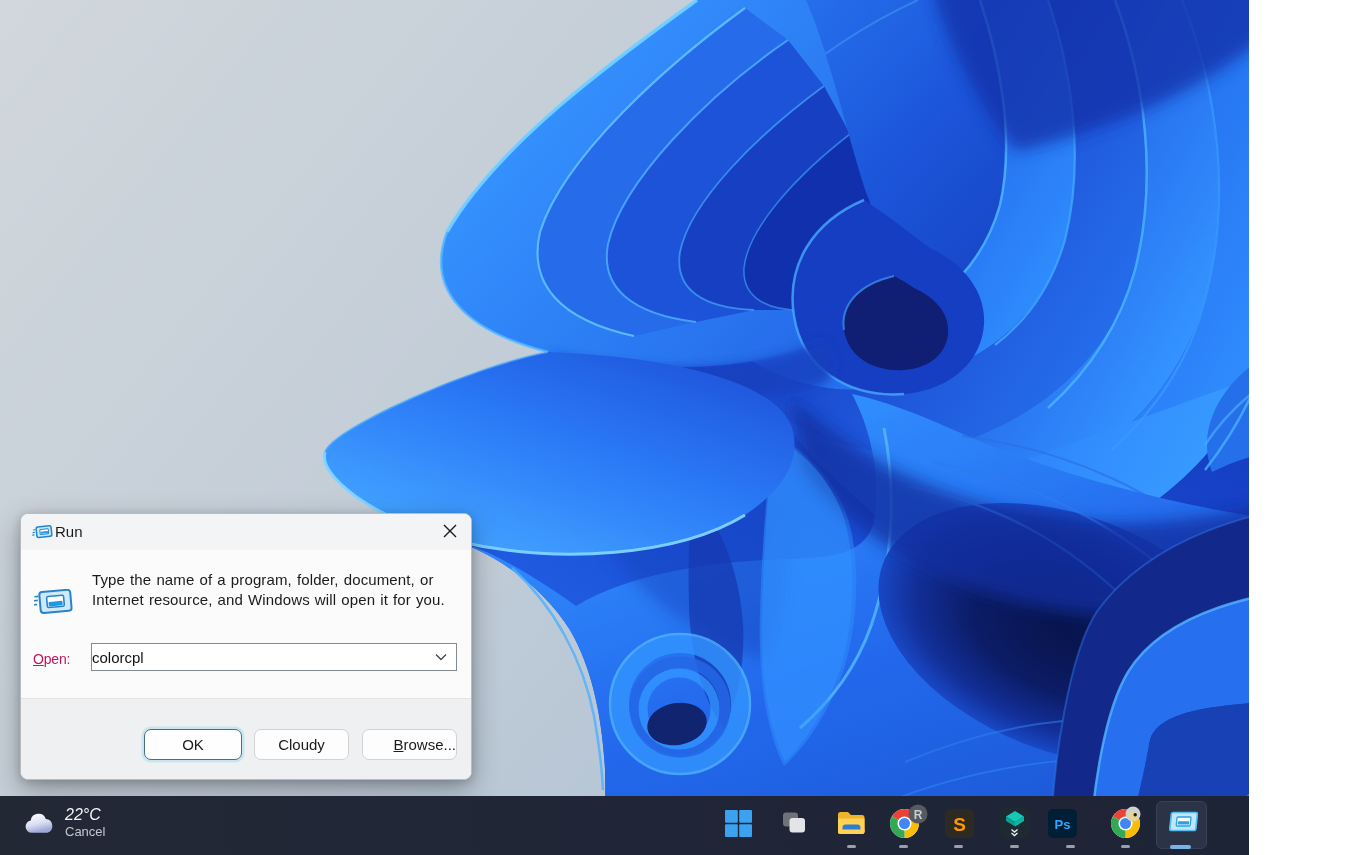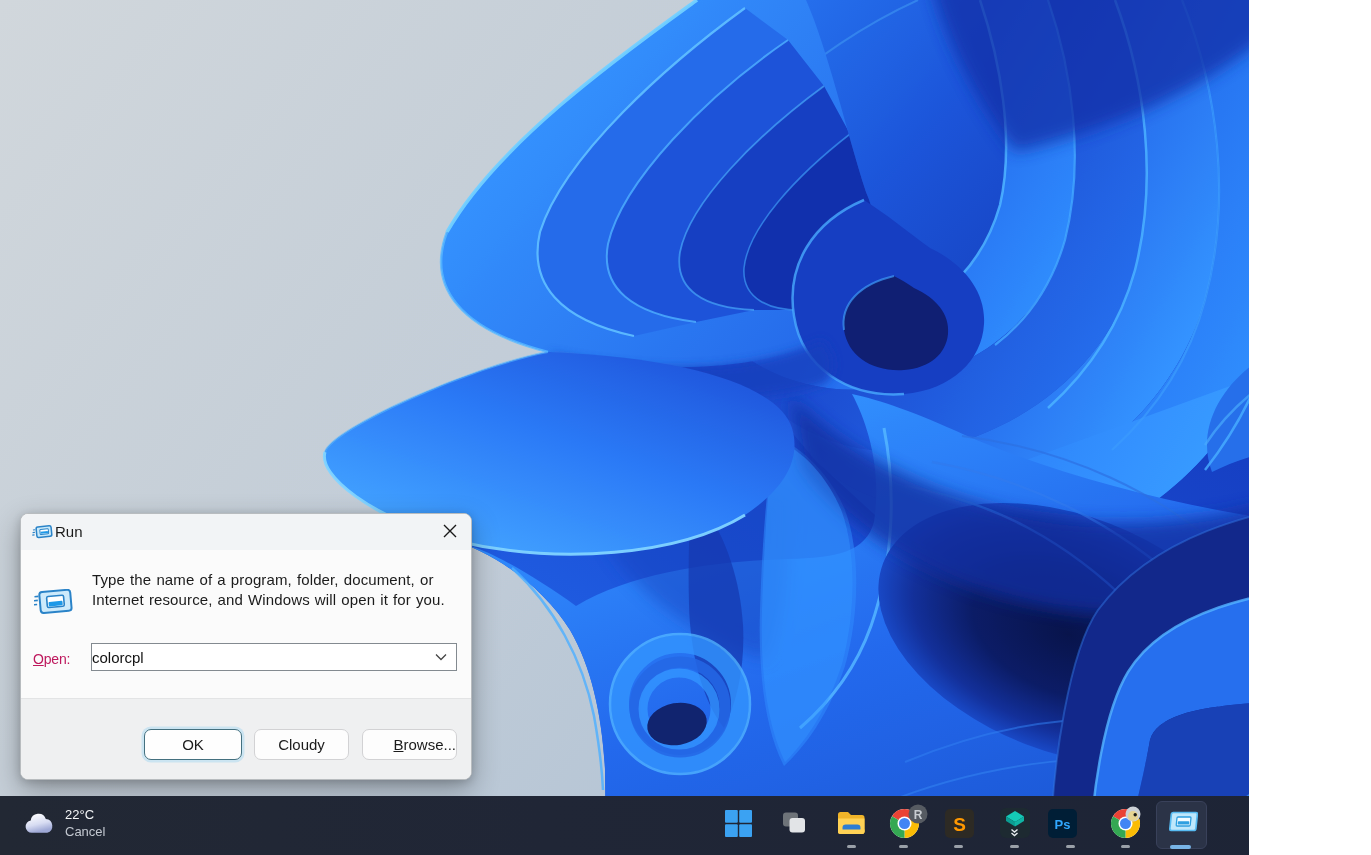--- a/index.html
+++ b/index.html
@@ -29,21 +29,21 @@
   border-radius:7px; font-size:15px; color:#1b1b1b; display:flex; align-items:center; justify-content:center; }
 .btn.ok { left:123px; width:98px; background:#fefefe; border:1.5px solid #44707f; box-shadow:0 0 0 2.5px rgba(168,216,242,.5); }
 .btn.cancel { left:233px; width:95px; }
 .btn.browse { left:341px; width:95px;justify-content:flex-end; }
 .btn u { text-decoration:underline; }
 
 #bar { position:absolute; left:0; top:796px; width:1371px; height:59px;
   background:linear-gradient(90deg,#222834 0%, #202636 40%, #1d2436 100%); }
 #weather { position:absolute; left:24px; top:10px; display:flex; align-items:center; }
 #weather .t { margin-left:11px; }
-#weather .t .deg { font-size:13px; color:#f4f6f8; line-height:17px; }
+#weather .t .deg { font-size:16px; color:#f4f6f8; line-height:17px;font-style:italic; }
 #weather .t .cond { font-size:13px; color:#c3c8d0; line-height:17px; }
 .tb { position:absolute; top:5px; width:44px; height:44px; display:flex; align-items:center; justify-content:center; }
 .dash { position:absolute; top:49px; width:9px; height:3px; border-radius:2px; background:#9aa0a8; }
 #runbtn { position:absolute; left:1156px; top:5px; width:51px; height:48px; background:#2b3347;
   border:1px solid #39415a; border-radius:6px; }
 #rundash { position:absolute; left:1170px; top:845px; width:21px; height:4px; border-radius:2px; background:#78b4e6; }
 </style>
 </head>
 <body>
 <div id="stage">

